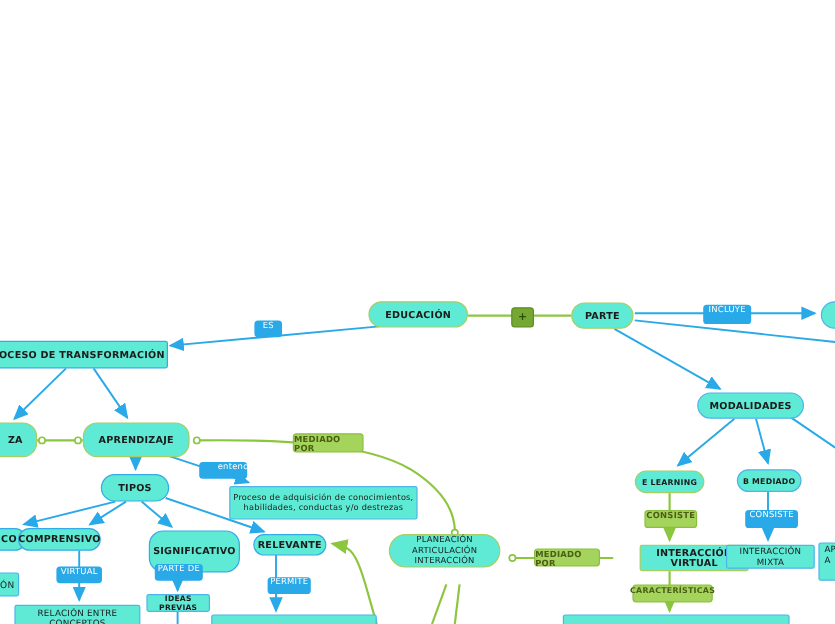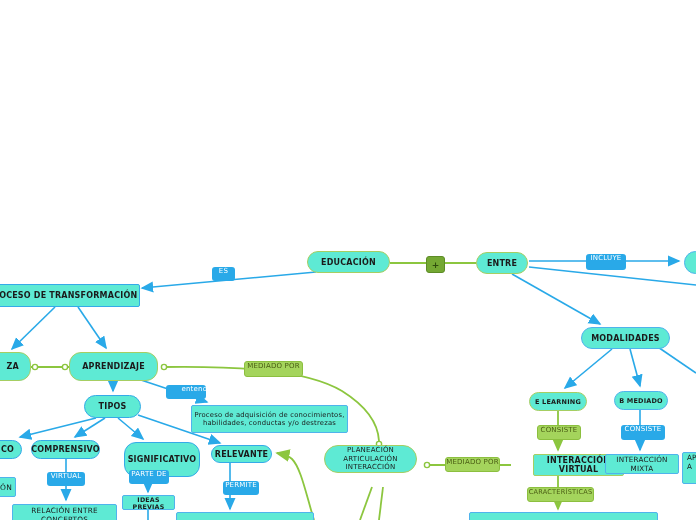--- a/index.html
+++ b/index.html
@@ -10,21 +10,21 @@
         color:#1b1b1b;font-weight:bold;font-size:8px;letter-spacing:.2px;text-align:center;box-sizing:border-box;}
   .pill{border-radius:12px;}
   .rect{border-radius:2px;}
   .gb{border:1.6px solid #a6ce62;}
   .bb{border:1.6px solid #35aae8;}
   .bb-thin{border:1.3px solid #4fb3ec;}
   .plain{font-weight:normal;}
   .lbl{position:absolute;z-index:3;display:flex;align-items:flex-start;justify-content:center;
        font-size:7px;border-radius:3px;box-sizing:border-box;letter-spacing:.2px;}
   .lblb{background:#29a9e8;color:#ffffff;}
-  .lblg{background:#a4d45c;border:1px solid #8cbf3f;color:#4b5e15;}
+  .lblg{background:#a4d45c;border:1px solid #8cbf3f;color:#4b5e15;font-weight:bold;}
   .plus{position:absolute;z-index:3;background:#74a833;border:1px solid #5d8c26;border-radius:3px;
         color:#2f4d0d;font-weight:bold;font-size:9px;display:flex;align-items:center;justify-content:center;}
   .multiline{flex-direction:column;line-height:1.25;}
   .alignright{justify-content:flex-end;}
   .alignleft{justify-content:flex-start;}
 </style>
 </head>
 <body>
 
 <div id="stage">
@@ -83,21 +83,21 @@
     </g>
   </svg>
 
   <div class="node pill gb" style="left:307px;top:251px;width:83px;height:22px;">
       <span>EDUCACIÓN</span>
     </div>
   <div class="plus" style="left:426px;top:256px;width:17px;height:15px;">
       <span>+</span>
     </div>
   <div class="node pill gb" style="left:476px;top:252px;width:52px;height:22px;">
-      <span>ENTRE</span>
+      <span>PARTE</span>
     </div>
   <div class="node pill bb-thin" style="left:684px;top:251px;width:45px;height:23px;"></div>
 
   <div class="node rect bb" style="left:-16px;top:284px;width:156px;height:23px;">
       <span>PROCESO DE TRANSFORMACIÓN</span>
     </div>
   <div class="node pill bb-thin" style="left:581px;top:327px;width:89px;height:22px;">
       <span>MODALIDADES</span>
     </div>
 
@@ -107,21 +107,21 @@
   <div class="node pill gb" style="left:69px;top:352px;width:89px;height:29px;">
       <span>APRENDIZAJE</span>
     </div>
   <div class="node pill bb" style="left:84px;top:395px;width:57px;height:23px;">
       <span>TIPOS</span>
     </div>
 
   <div class="node pill bb alignright" style="left:-45px;top:440px;width:67px;height:19px;padding-right:7px;">
       <span>ICO</span>
     </div>
-  <div class="node pill bb" style="left:31px;top:440px;width:69px;height:19px;">
+  <div class="node pill bb" style="left:15px;top:440px;width:69px;height:19px;">
       <span>COMPRENSIVO</span>
     </div>
   <div class="node pill bb" style="left:124px;top:442px;width:76px;height:35px;">
       <span>SIGNIFICATIVO</span>
     </div>
   <div class="node pill bb" style="left:211px;top:445px;width:61px;height:18px;">
       <span>RELEVANTE</span>
     </div>
 
   <div class="node pill gb multiline plain" style="left:324px;top:445px;width:93px;height:28px;font-size:7px;border-radius:18px;justify-content:center;">

